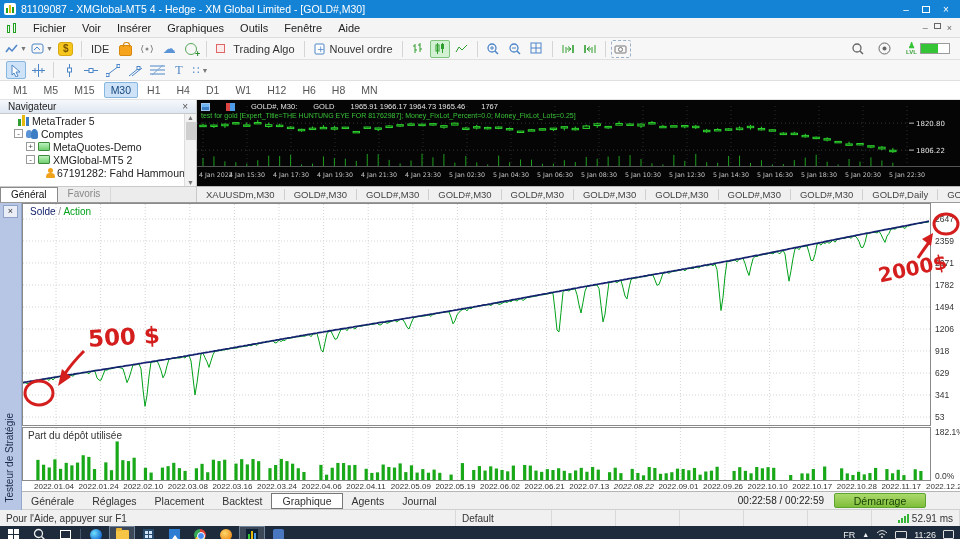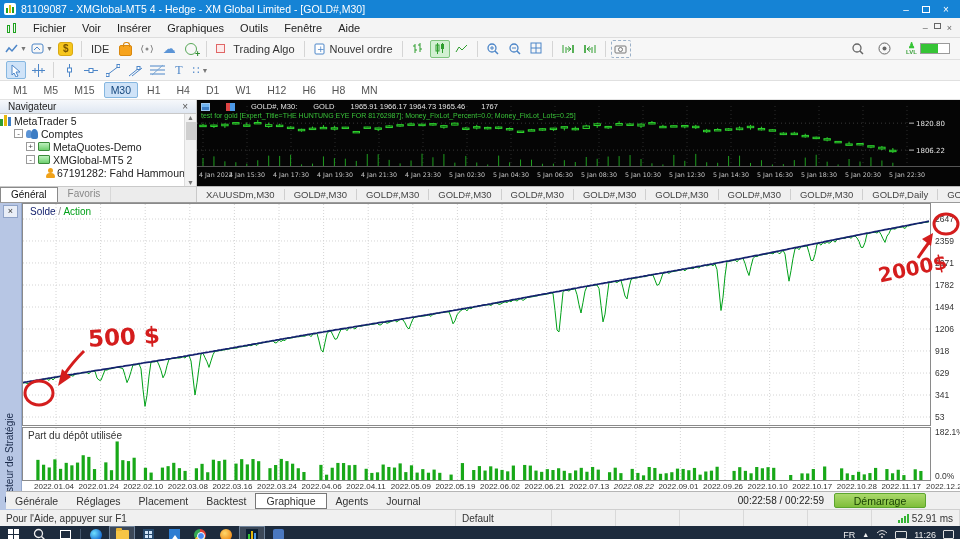--- a/index.html
+++ b/index.html
@@ -98,21 +98,21 @@
   #strip .x{position:absolute;top:2px;left:3px;width:15px;height:13px;background:#e9eef7;border:1px solid #8fa3c8;font-size:9px;line-height:11px;text-align:center;color:#333}
   #strip .vlabel{position:absolute;left:4px;bottom:8px;writing-mode:vertical-rl;transform:rotate(180deg);font-size:10px;color:#1a2a4a;white-space:nowrap}
   #tbody{position:absolute;left:22px;top:0;width:938px;height:289px;background:#fff}
   #plot-frame{position:absolute;left:0;top:0;width:909px;height:223px;border:1px solid #8a8a8a}
   #sub-frame{position:absolute;left:0;top:224px;width:909px;height:54px;border:1px solid #8a8a8a}
   #legend{position:absolute;left:8px;top:3px;font-size:10px;z-index:3}
   #sub-label{position:absolute;left:6px;top:227px;font-size:10px;color:#333;z-index:3}
   .ylab{position:absolute;left:913px;font-size:8.5px;color:#333;z-index:3}
   .xdate{position:absolute;top:279px;font-size:8px;color:#333;white-space:nowrap;z-index:3}
   #anno{position:absolute;left:-22px;top:0;width:960px;height:307px;z-index:6;pointer-events:none}
-  #tester-tabs{position:absolute;left:6px;right:0;bottom:0;height:18px;background:#f0f0f0;border-top:1px solid #b5b5b5;display:flex;align-items:center;font-size:10.5px;color:#333}
+  #tester-tabs{position:absolute;left:22px;right:0;bottom:0;height:18px;background:#f0f0f0;border-top:1px solid #b5b5b5;display:flex;align-items:center;font-size:10.5px;color:#333}
   .ttab{padding:1px 9px;white-space:nowrap}
   .ttab.active{background:#fff;border:1px solid #777;padding:1px 10px}
   #tester-time{margin-left:auto;font-size:10px;color:#222;padding-right:10px}
   #start-btn{width:92px;height:15px;margin-right:34px;background:linear-gradient(#abd96c,#7fbe3a);border:1px solid #5ca52e;border-radius:2px;font-size:10.5px;color:#163f00;display:flex;align-items:center;justify-content:center}
 
   
   #statusbar{height:17px;background:#f0f0f0;border-top:1px solid #cfcfcf;display:flex;align-items:stretch;font-size:10px;color:#333}
   #statusbar .cell{border-right:1px solid #d9d9d9;display:flex;align-items:center;padding:0 6px;white-space:nowrap}
   #statusbar .help{flex:1}
   #statusbar .spacer{width:64px}
@@ -388,21 +388,21 @@
       <span class="tf">MN</span>
     </div>
 
   <div id="mainrow">
     <div id="navigator">
       <div id="nav-header">
         <span>Navigateur</span>
         <span class="x">×</span>
       </div>
       <div id="nav-tree">
-        <div class="trow" style="padding-left:0">
+        <div class="trow" style="padding-left:18px">
           <span class="mtlogo">
               <i></i>
               <i></i>
               <i></i>
             </span>
           <span>MetaTrader 5</span>
         </div>
         <div class="trow" style="padding-left:14px">
           <span class="expander">-</span>
           <span class="ppl"></span>

